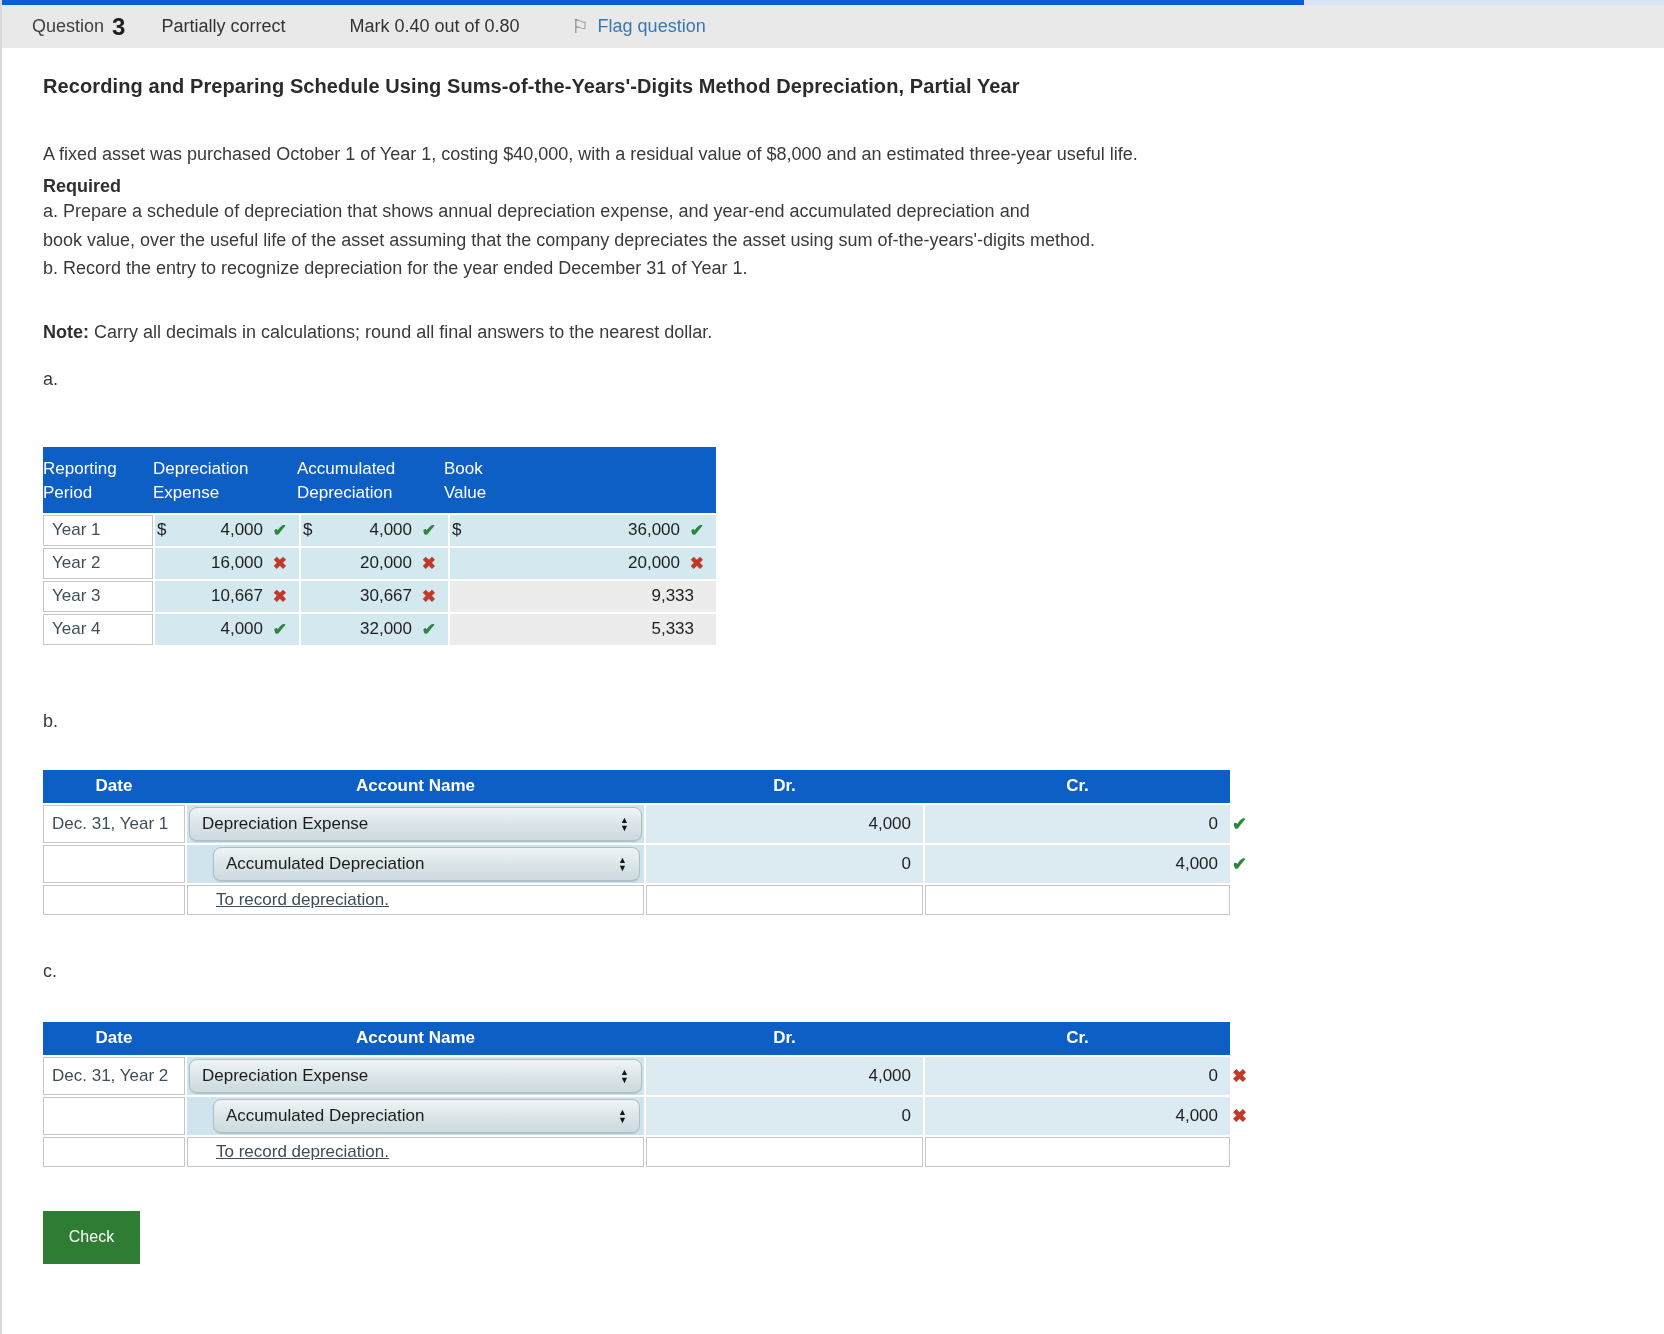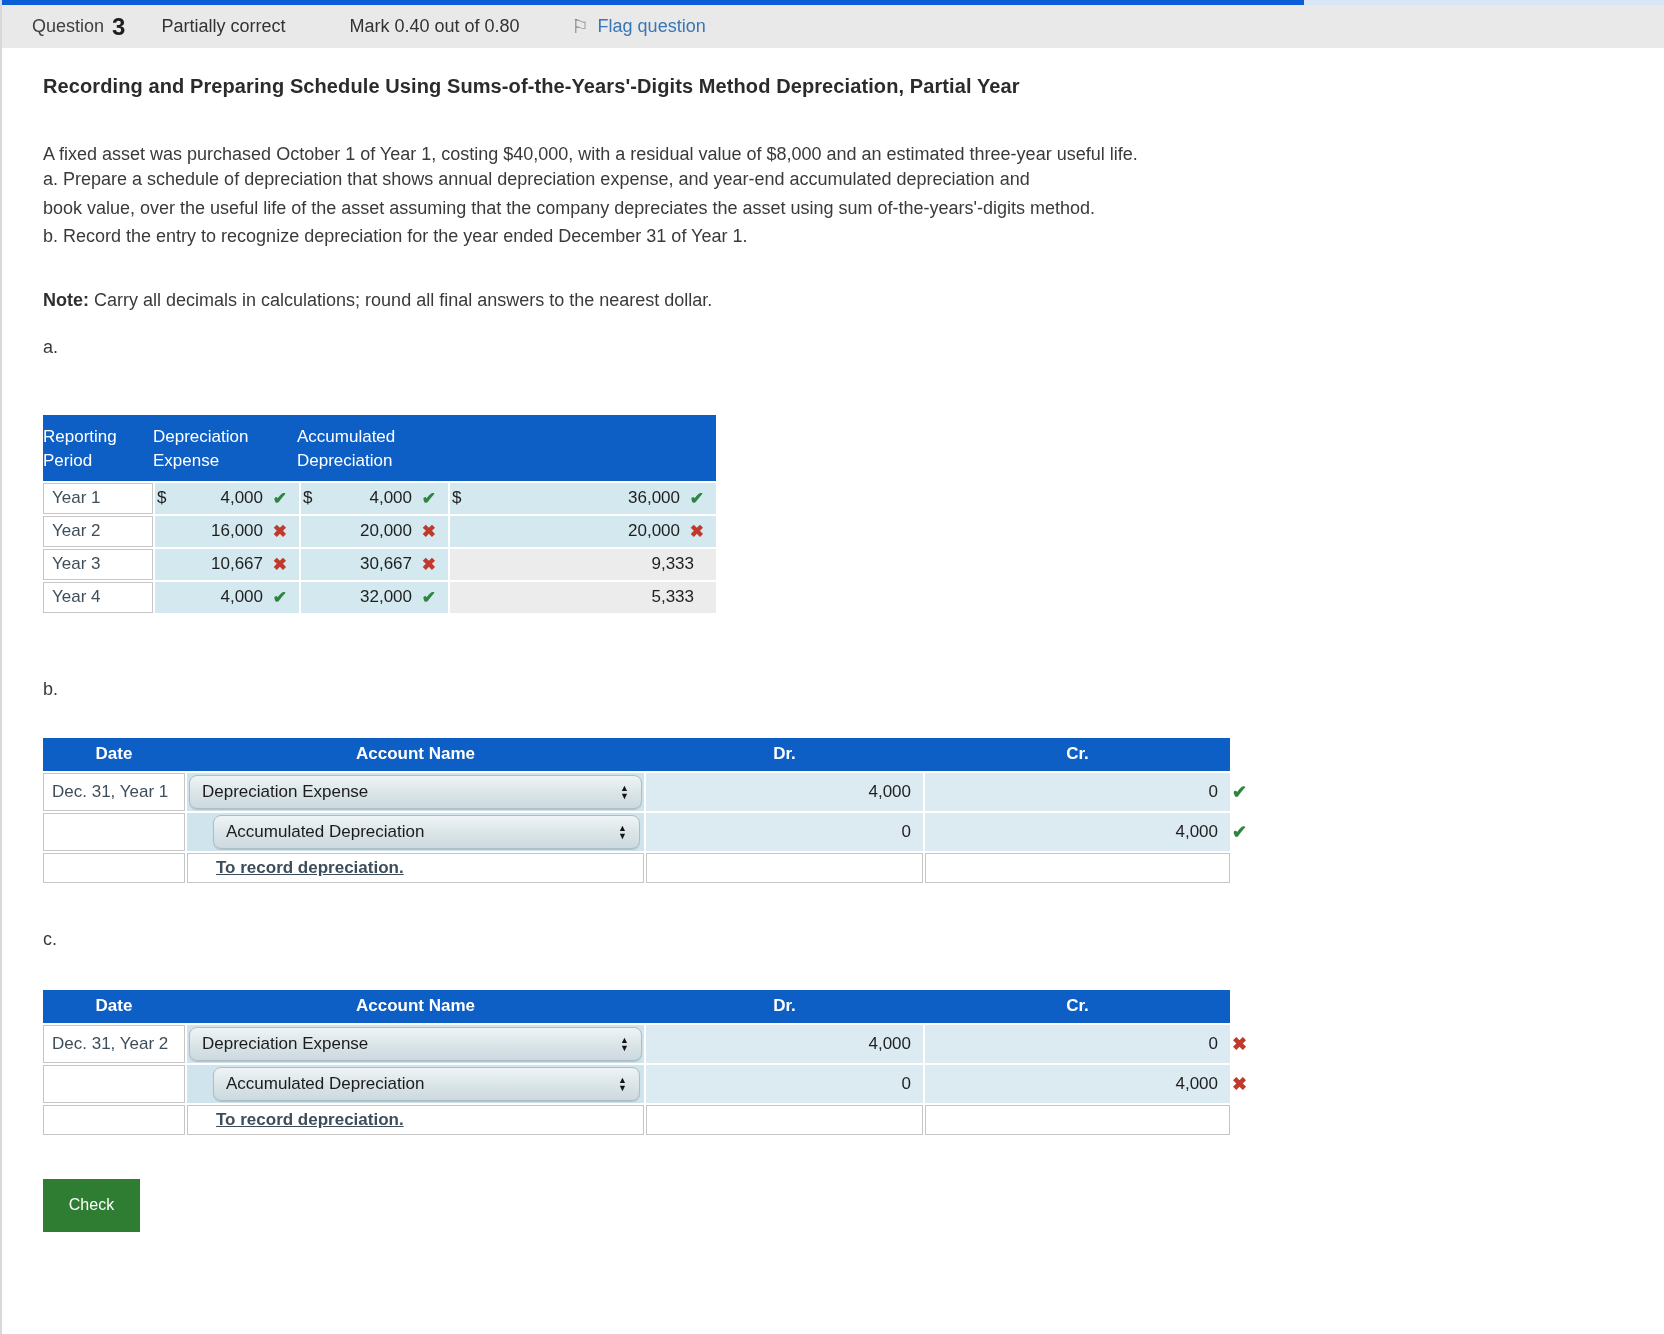--- a/index.html
+++ b/index.html
@@ -61,21 +61,21 @@
   .jhead { background:#0d5fc5; width:1187px; height:33px; display:grid; grid-template-columns:142px 457px 277px 305px; gap:2px; align-items:center; }
   .jhead .jh { color:#fff; font-weight:bold; font-size:17px; text-align:center; }
   .jrow { display:grid; grid-template-columns:142px 457px 277px 305px 30px; gap:2px; margin-top:2px; }
   .jcell { display:flex; align-items:center; font-size:17px; }
   .jcell.date { background:#fff; border:1px solid #c6c6c6; padding-left:8px; color:#3e4e5a; height:38px; }
   .jcell.acct { background:#cfe4ec; height:38px; }
   .jcell.val { background:#dcebf2; justify-content:flex-end; padding-right:12px; color:#1f1f1f; height:38px; }
   .jcell.wdate { background:#fff; border:1px solid #c6c6c6; height:30px; }
   .jcell.wmemo { background:#fff; border:1px solid #c6c6c6; height:30px; padding-left:28px; }
   .jcell.wval { background:#fff; border:1px solid #c6c6c6; height:30px; }
-  .memo-text { color:#3d4d59; text-decoration:underline; font-size:17px;font-weight:bold; }
+  .memo-text { color:#3d4d59; text-decoration:underline; font-size:17px; }
   .jmarkcell { display:flex; align-items:center; justify-content:flex-start; }
   .jmark { font-weight:bold; font-size:18px; }
   .jmark.ok { color:#2e8540; }
   .jmark.bad { color:#c0392b; }
 
   
   .select {
     position:relative; height:34px; display:flex; align-items:center;
     padding:0 34px 0 12px; font-size:17px; color:#1c1c1c;
     background:linear-gradient(180deg,#eff4f6 0%,#dde7ea 45%,#ccd9df 100%);
@@ -112,20 +112,21 @@
     <span class="qmark">Mark 0.40 out of 0.80</span>
     <span class="flagwrap">
       <span class="flagicon">⚐</span>
       <span class="flaglabel">Flag question</span>
     </span>
   </div>
 
   <div class="content">
     <h1 class="title">Recording and Preparing Schedule Using Sums-of-the-Years'-Digits Method Depreciation, Partial Year</h1>
     <p class="intro">A fixed asset was purchased October 1 of Year 1, costing $40,000, with a residual value of $8,000 and an estimated three-year useful life.</p>
+    <div class="required">Required</div>
     <div class="reqlines">
       <div>a. Prepare a schedule of depreciation that shows annual depreciation expense, and year-end accumulated depreciation and</div>
       <div>book value, over the useful life of the asset assuming that the company depreciates the asset using sum of-the-years'-digits method.</div>
       <div>b. Record the entry to recognize depreciation for the year ended December 31 of Year 1.</div>
     </div>
     <p class="note"><b>Note:</b><span> Carry all decimals in calculations; round all final answers to the nearest dollar.</span></p>
 
     <div class="seclabel">a.</div>
 
     <div class="schedule">
@@ -135,20 +136,24 @@
             <span>Reporting</span>
               <span>Period</span>
           </div>
           <div class="hc">
             <span>Depreciation</span>
               <span>Expense</span>
           </div>
           <div class="hc">
             <span>Accumulated</span>
               <span>Depreciation</span>
+          </div>
+          <div class="hc">
+            <span>Book</span>
+              <span>Value</span>
           </div>
         </div>
       </div>
 
       <div class="srow">
         <div class="scell period">Year 1</div>
         <div class="scell num blue">
           <span class="cur">$</span>
           <span>4,000</span>
           <span class="mark ok">✔</span>

